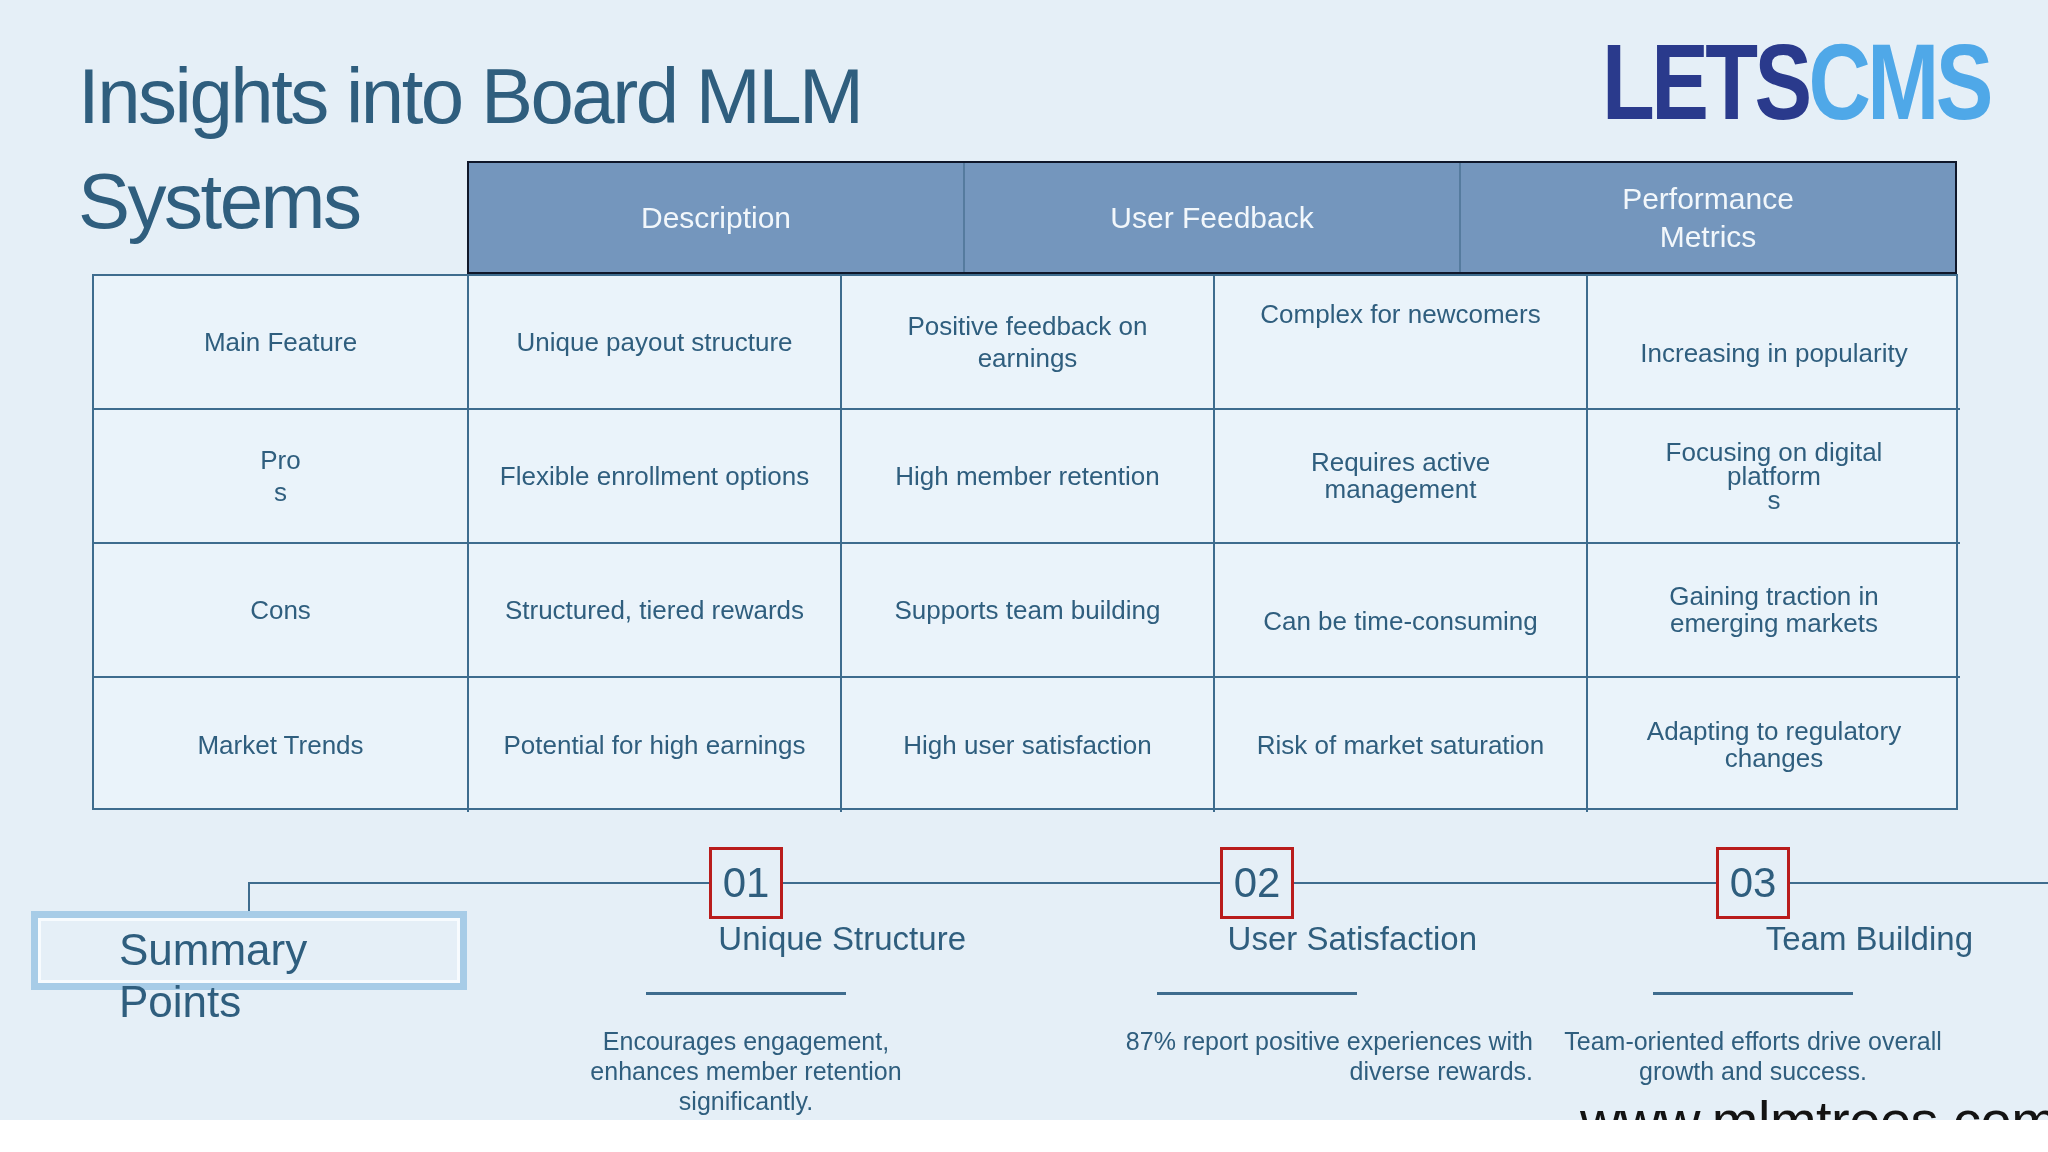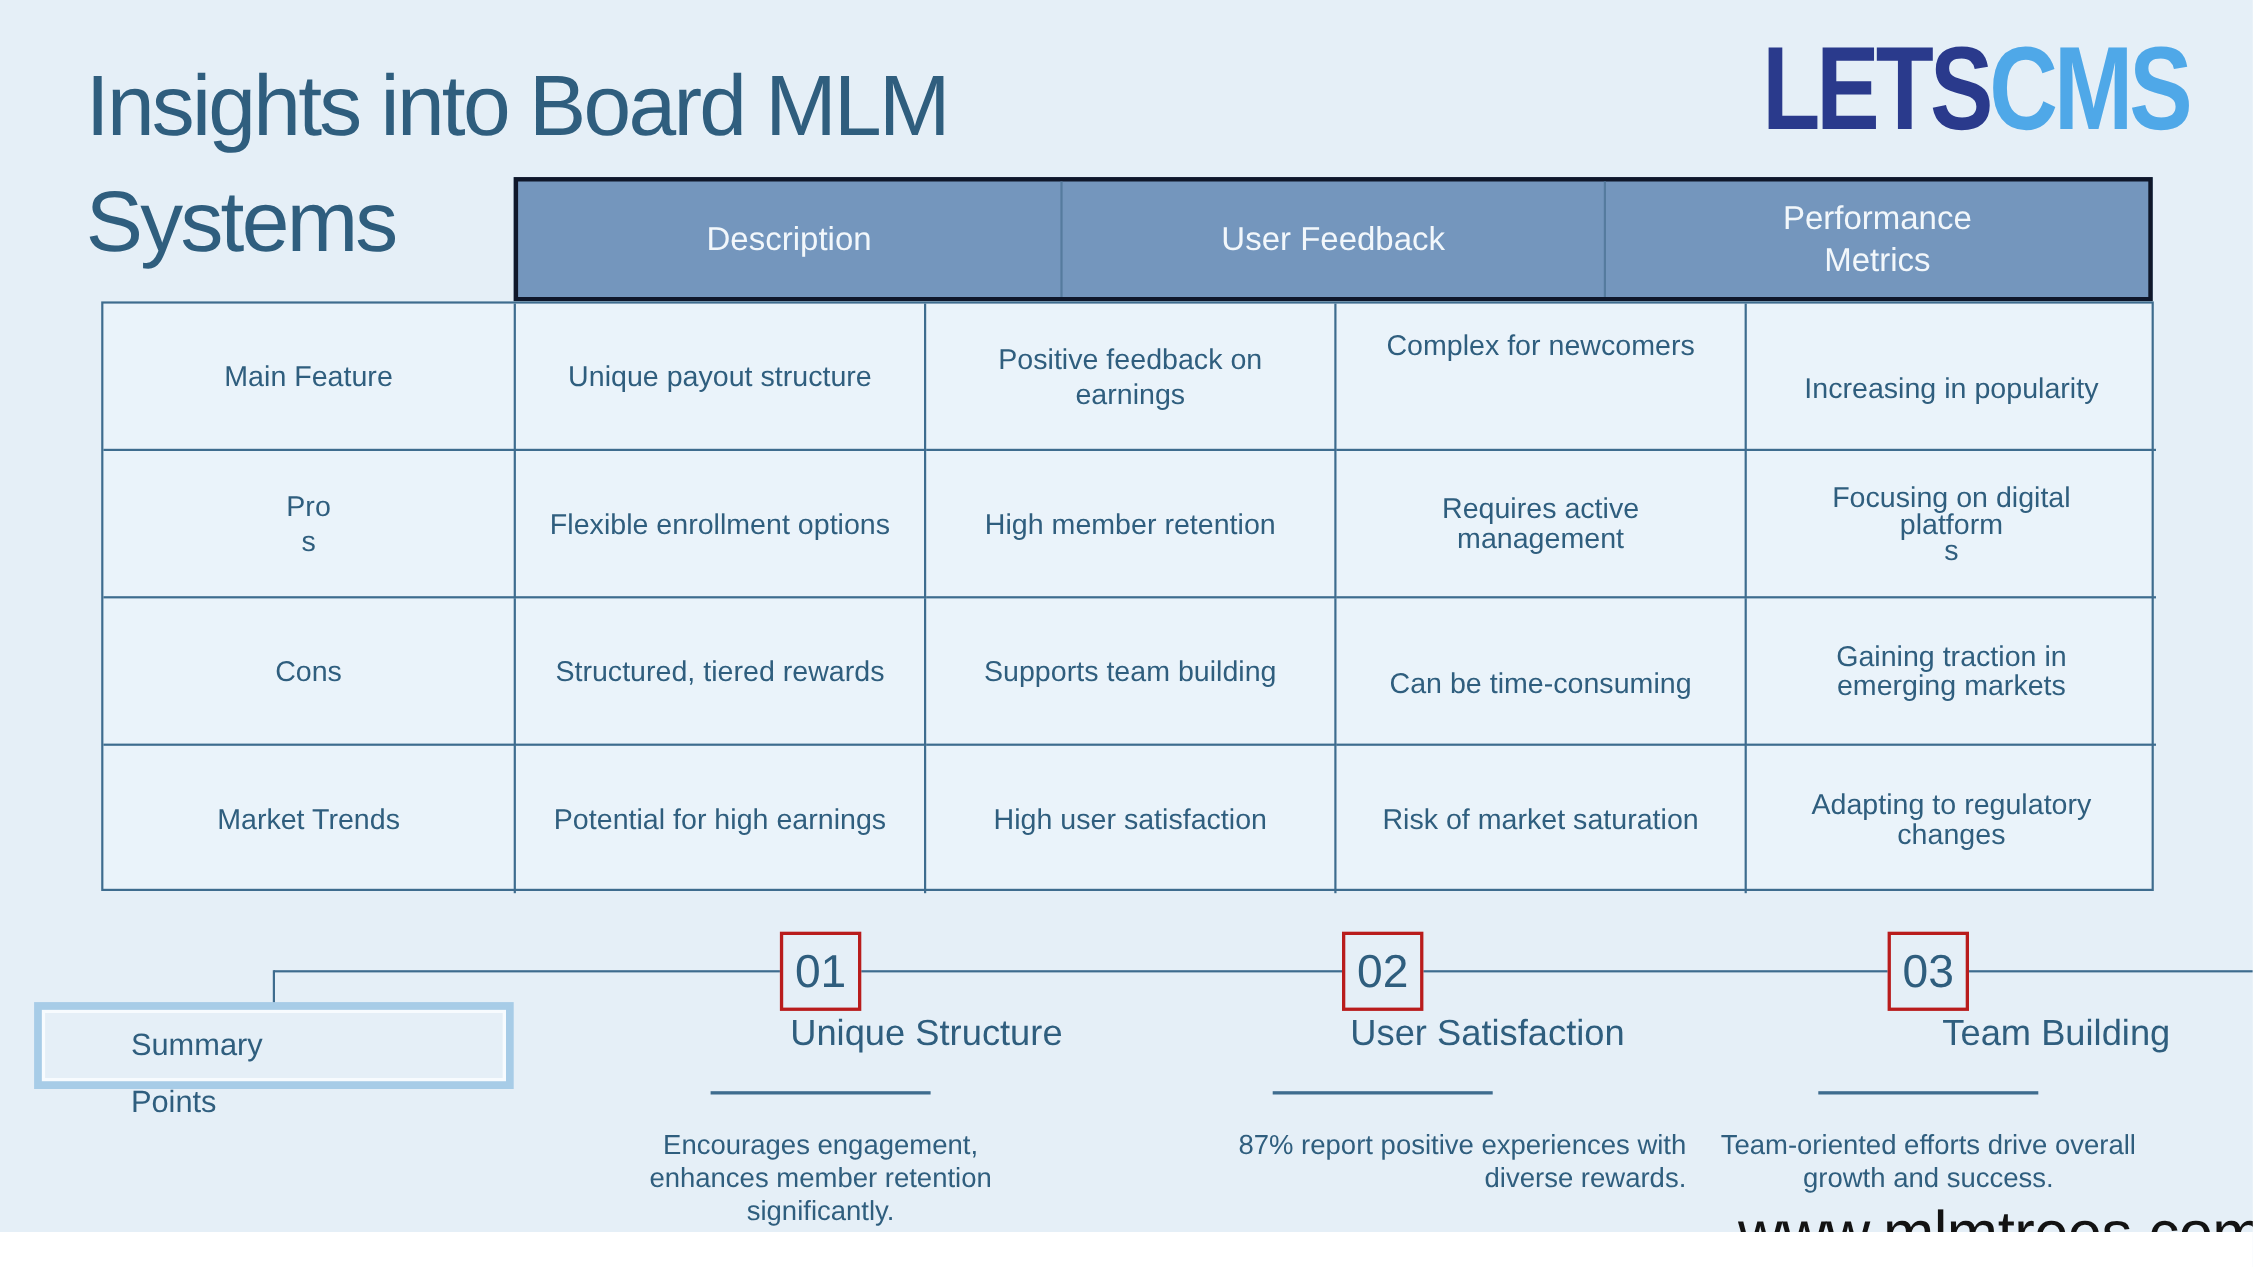--- a/index.html
+++ b/index.html
@@ -13,21 +13,21 @@
 
   
   .logo{position:absolute;top:20px;right:58px;
         font-size:96px;font-weight:800;letter-spacing:-4px;
         transform:scale(0.9,1.12);transform-origin:top right;white-space:nowrap;}
   .logo .p1{color:#2A3A8C;}
   .logo .p2{color:#4FA8E8;}
 
   
   .thead{position:absolute;left:467px;top:161px;width:1490px;height:113px;
-         display:flex;background:#7496BD;border:4px solid #0f172a;box-sizing:border-box;}
+         display:flex;background:#7496BD;border:2px solid #0f172a;box-sizing:border-box;}
   .thead .hcell{flex:1;display:flex;align-items:center;justify-content:center;
          color:#F2F7FB;font-size:30px;line-height:38px;text-align:center;
          white-space:pre-line;border-right:2px solid #557B9E;}
   .thead .hcell:last-child{border-right:none;}
 
   
   .tbody{position:absolute;left:92px;top:274px;width:1866px;height:536px;
          display:grid;grid-template-columns:375px 373px 373px 373px 372px;
          grid-template-rows:repeat(4,134px);
          border:2px solid #3E6C8E;box-sizing:border-box;background:#EAF3FA;}
@@ -44,21 +44,21 @@
 
   
   .hline{position:absolute;left:249px;top:882px;width:1799px;height:2px;background:#3E6C8E;}
   .vline{position:absolute;left:248px;top:882px;width:2px;height:31px;background:#3E6C8E;}
 
   
   .summary-box{position:absolute;left:31px;top:911px;width:436px;height:79px;
                border:7px solid #A7CCE7;box-sizing:border-box;
                box-shadow:inset 0 0 0 3px #F7FBFE;}
   .summary-text{position:absolute;left:119px;top:924px;
-                font-size:28px;line-height:52px;color:#2F5E7E;white-space:pre-line;}
+                font-size:44px;line-height:52px;color:#2F5E7E;white-space:pre-line;}
 
   
   .numbox{position:absolute;top:847px;width:74px;height:72px;
           background:#E5EFF7;border:3px solid #b91c1c;box-sizing:border-box;
           display:flex;align-items:center;justify-content:center;
           font-size:42px;color:#2F5E7E;}
   .pt-title{position:absolute;top:920px;width:440px;text-align:right;
             font-size:33px;color:#2F5E7E;}
   .pt-divider{position:absolute;top:992px;width:200px;height:3px;background:#3E6C8E;}
   .pt-desc{position:absolute;top:1026px;width:460px;text-align:center;

